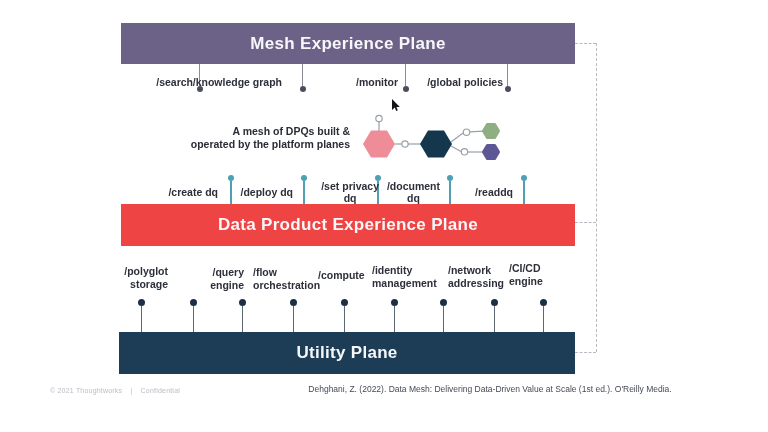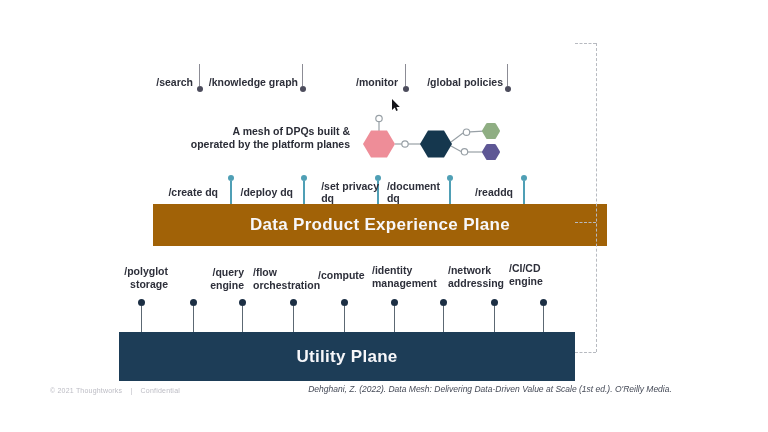--- a/index.html
+++ b/index.html
@@ -6,27 +6,27 @@
   .stage{
     position:relative;width:768px;height:432px;background:#ffffff;overflow:hidden;
     font-family:"Liberation Sans","DejaVu Sans",sans-serif;
   }
   .plane-bar{
     position:absolute;display:flex;align-items:center;justify-content:center;
     color:#f7f7fa;font-weight:700;font-size:17px;letter-spacing:.3px;
   }
   .bar-mesh{left:121px;top:23px;width:454px;height:41px;}
   .bar-product{left:121px;top:204px;width:454px;height:42px;}
-  .bar-utility{left:119px;top:332px;width:456px;height:49px;}
+  .bar-utility{left:119px;top:332px;width:456px;height:42px;}
 
   .api-label{
     position:absolute;font-size:10.5px;font-weight:700;color:#2d2f3a;
     white-space:pre-line;line-height:11.5px;
   }
-  .alignR{text-align:left;}
+  .alignR{text-align:center;}
   .alignC{text-align:right;}
   .util-label{line-height:13px;}
 
   
   .pin{position:absolute;}
   .pin-down{top:64px;height:22px;width:1px;background:#8c8c95;}
   .pin-down::after{
     content:"";position:absolute;left:-2.5px;bottom:-6px;width:6px;height:6px;
     border-radius:50%;background:#4c4c5c;
   }
@@ -55,42 +55,45 @@
     position:absolute;left:611px;top:194px;font-size:13px;line-height:16.5px;
     font-weight:600;color:#1f242e;white-space:pre-line;
   }
 
   .footer-left{
     position:absolute;left:50px;top:387px;font-size:7px;color:#bcbcc4;letter-spacing:.2px;
   }
   .footer-left .sep{margin:0 6px;}
   .citation{
     position:absolute;left:290px;top:384px;width:400px;text-align:center;
-    font-size:8.5px;color:#454a57;font-style:italic;
+    font-size:8.5px;color:#454a57;
   }
 </style>
 </head>
 <body>
 
 <div class="stage">
 
-  <div class="plane-bar bar-product" style="background: #a16207; margin-left: 32px;">
+  <div class="plane-bar bar-mesh" style="background: rgb(108, 97, 135);">
+    <span>Mesh Experience Plane</span>
+  </div>
+  <div class="plane-bar bar-product" style="background: #ef4444;">
     <span>Data Product Experience Plane</span>
   </div>
   <div class="plane-bar bar-utility" style="background: rgb(29, 61, 87);">
     <span>Utility Plane</span>
   </div>
 
   <div class="pin pin-down" style="left:199px"></div>
   <div class="pin pin-down" style="left:302px"></div>
   <div class="pin pin-down" style="left:405px"></div>
   <div class="pin pin-down" style="left:507px"></div>
 
   <div class="api-label alignR" style="right:575px;top:77px">/search</div>
-  <div class="api-label alignR" style="right:470px;top:77px">/knowledge graph</div>
+  <div class="api-label alignR" style="right:486px;top:77px">/knowledge graph</div>
   <div class="api-label alignR" style="right:370px;top:77px">/monitor</div>
   <div class="api-label alignR" style="right:265px;top:77px">/global policies</div>
 
   <div class="dpq-note">A mesh of DPQs built &amp;
 operated by the platform planes</div>
 
   <svg class="mesh-svg" viewBox="355 95 160 75">
 
     <g stroke-width="1.2" fill="none">
       <line x1="379" y1="121.7" x2="379" y2="131" stroke="#98a0a6"></line>

